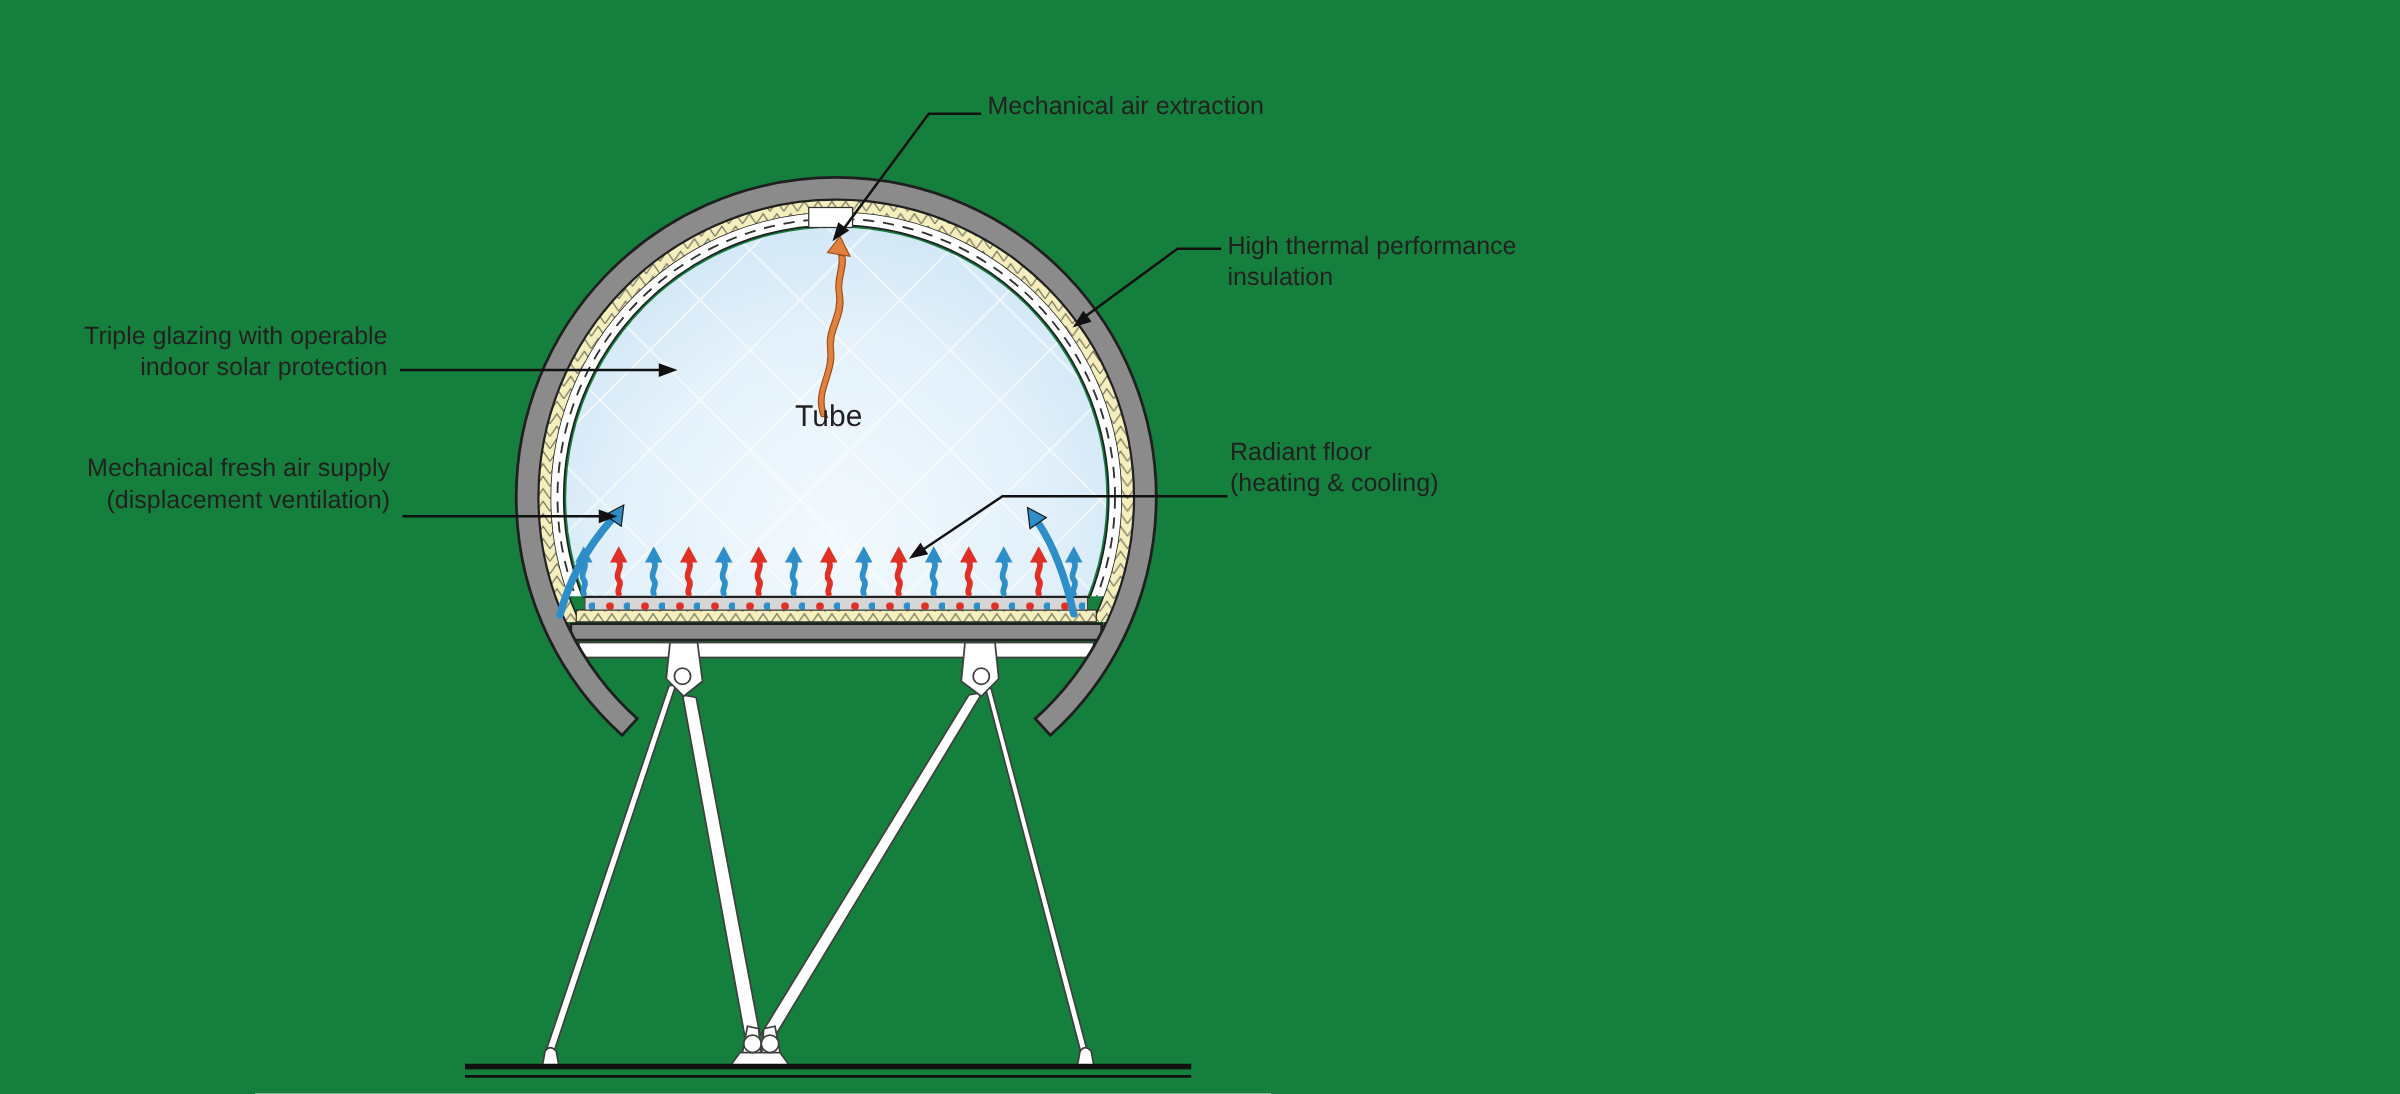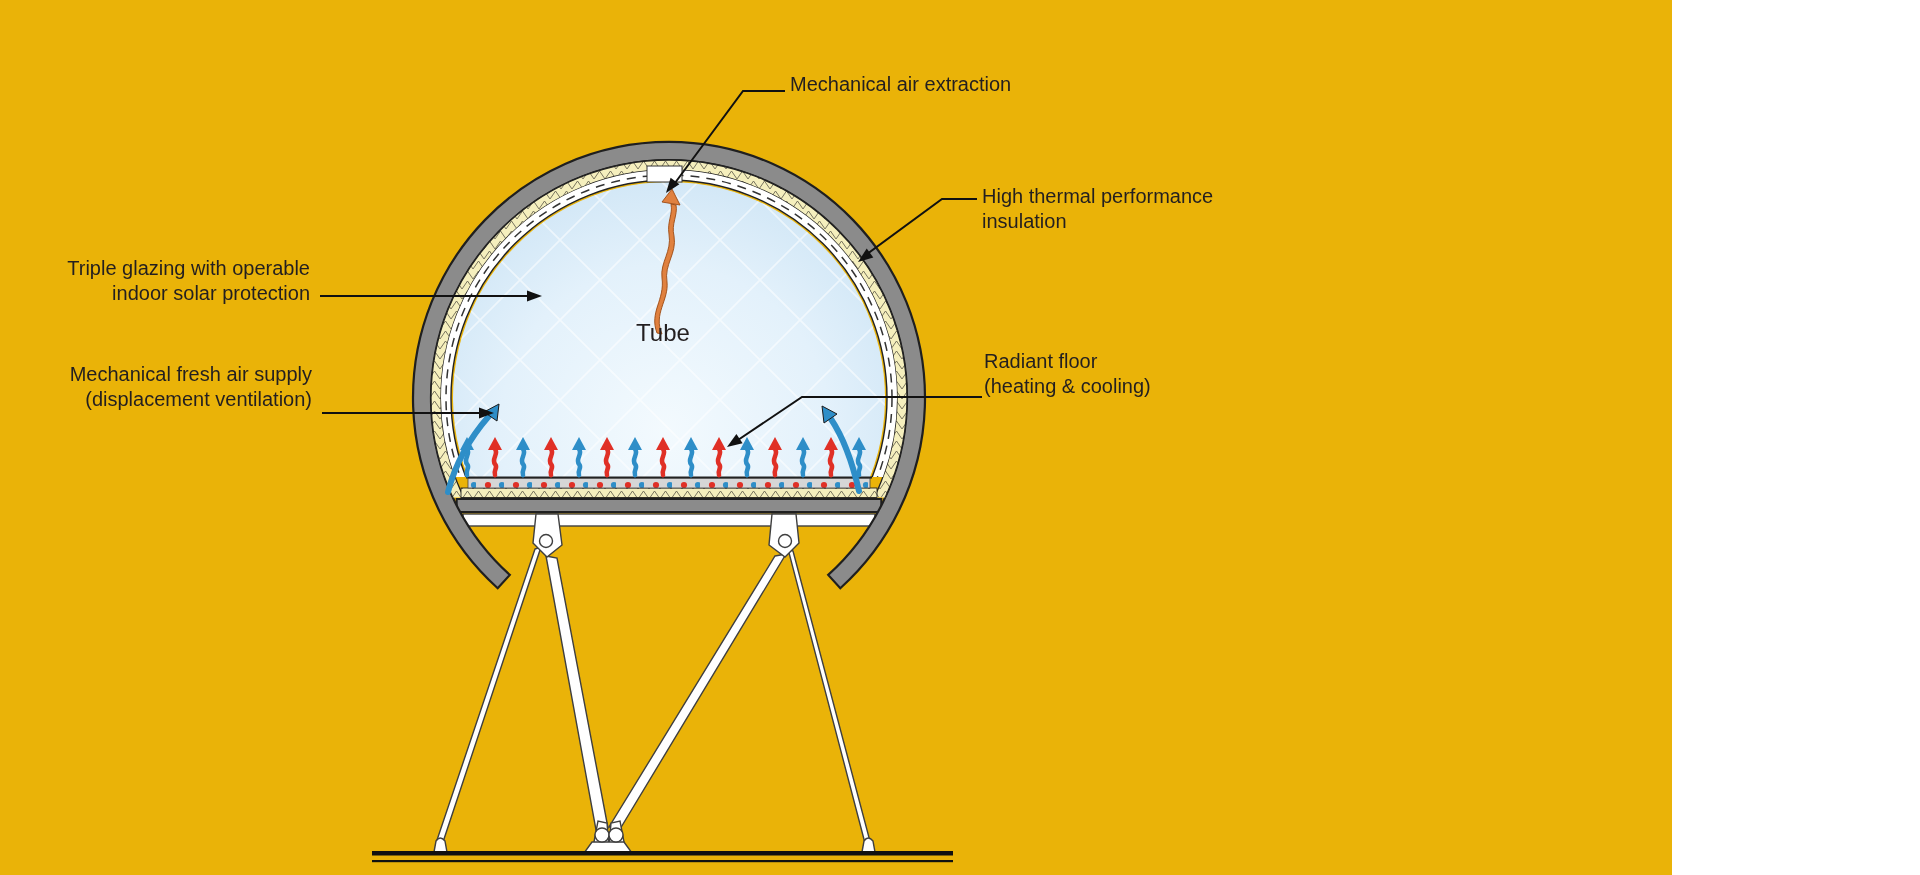--- a/index.html
+++ b/index.html
@@ -3,21 +3,21 @@
 <meta charset="utf-8">
 <style>
   :root{
     --c-shell:#8b8b8b; --c-outline:#1f1f1f; --c-insulation:#f5efbd; --c-hatch:#6b6653;
     --c-glazing_dash:#333333; --c-interior_edge:#c9e2f4; --c-interior_center:#f3fafe;
     --c-grid:#ffffff; --c-floor:#d6d6d6; --c-cool:#2e8ec8; --c-warm:#e03026;
     --c-extraction:#e0813f; --c-structure:#3f3f3f; --c-ground:#111111;
     --c-leader:#111111; --c-text:#231f20;
   }
   html,body{margin:0;padding:0;background:#ffffff;}
-  .stage{position:relative;width:1672px;height:875px;background:#eab308;overflow:hidden;
+  .stage{position:relative;width:1920px;height:875px;background:#15803d;overflow:hidden;
          font-family:"Liberation Sans", sans-serif;}
   svg{position:absolute;left:0;top:0;}
   text{font-family:"Liberation Sans", sans-serif;fill:var(--c-text);font-size:20px;}
   text.tube{font-size:24px;}
   .leader{stroke:var(--c-leader);stroke-width:2;fill:none;}
   .ahead{fill:var(--c-leader);stroke:none;}
   .struct{fill:#ffffff;stroke:var(--c-structure);stroke-width:1.4;}
   .wa-head{stroke:none;}
   .wa-body{fill:none;stroke-width:4.6;stroke-linecap:round;}
   .cool{fill:var(--c-cool);stroke:var(--c-cool);}

